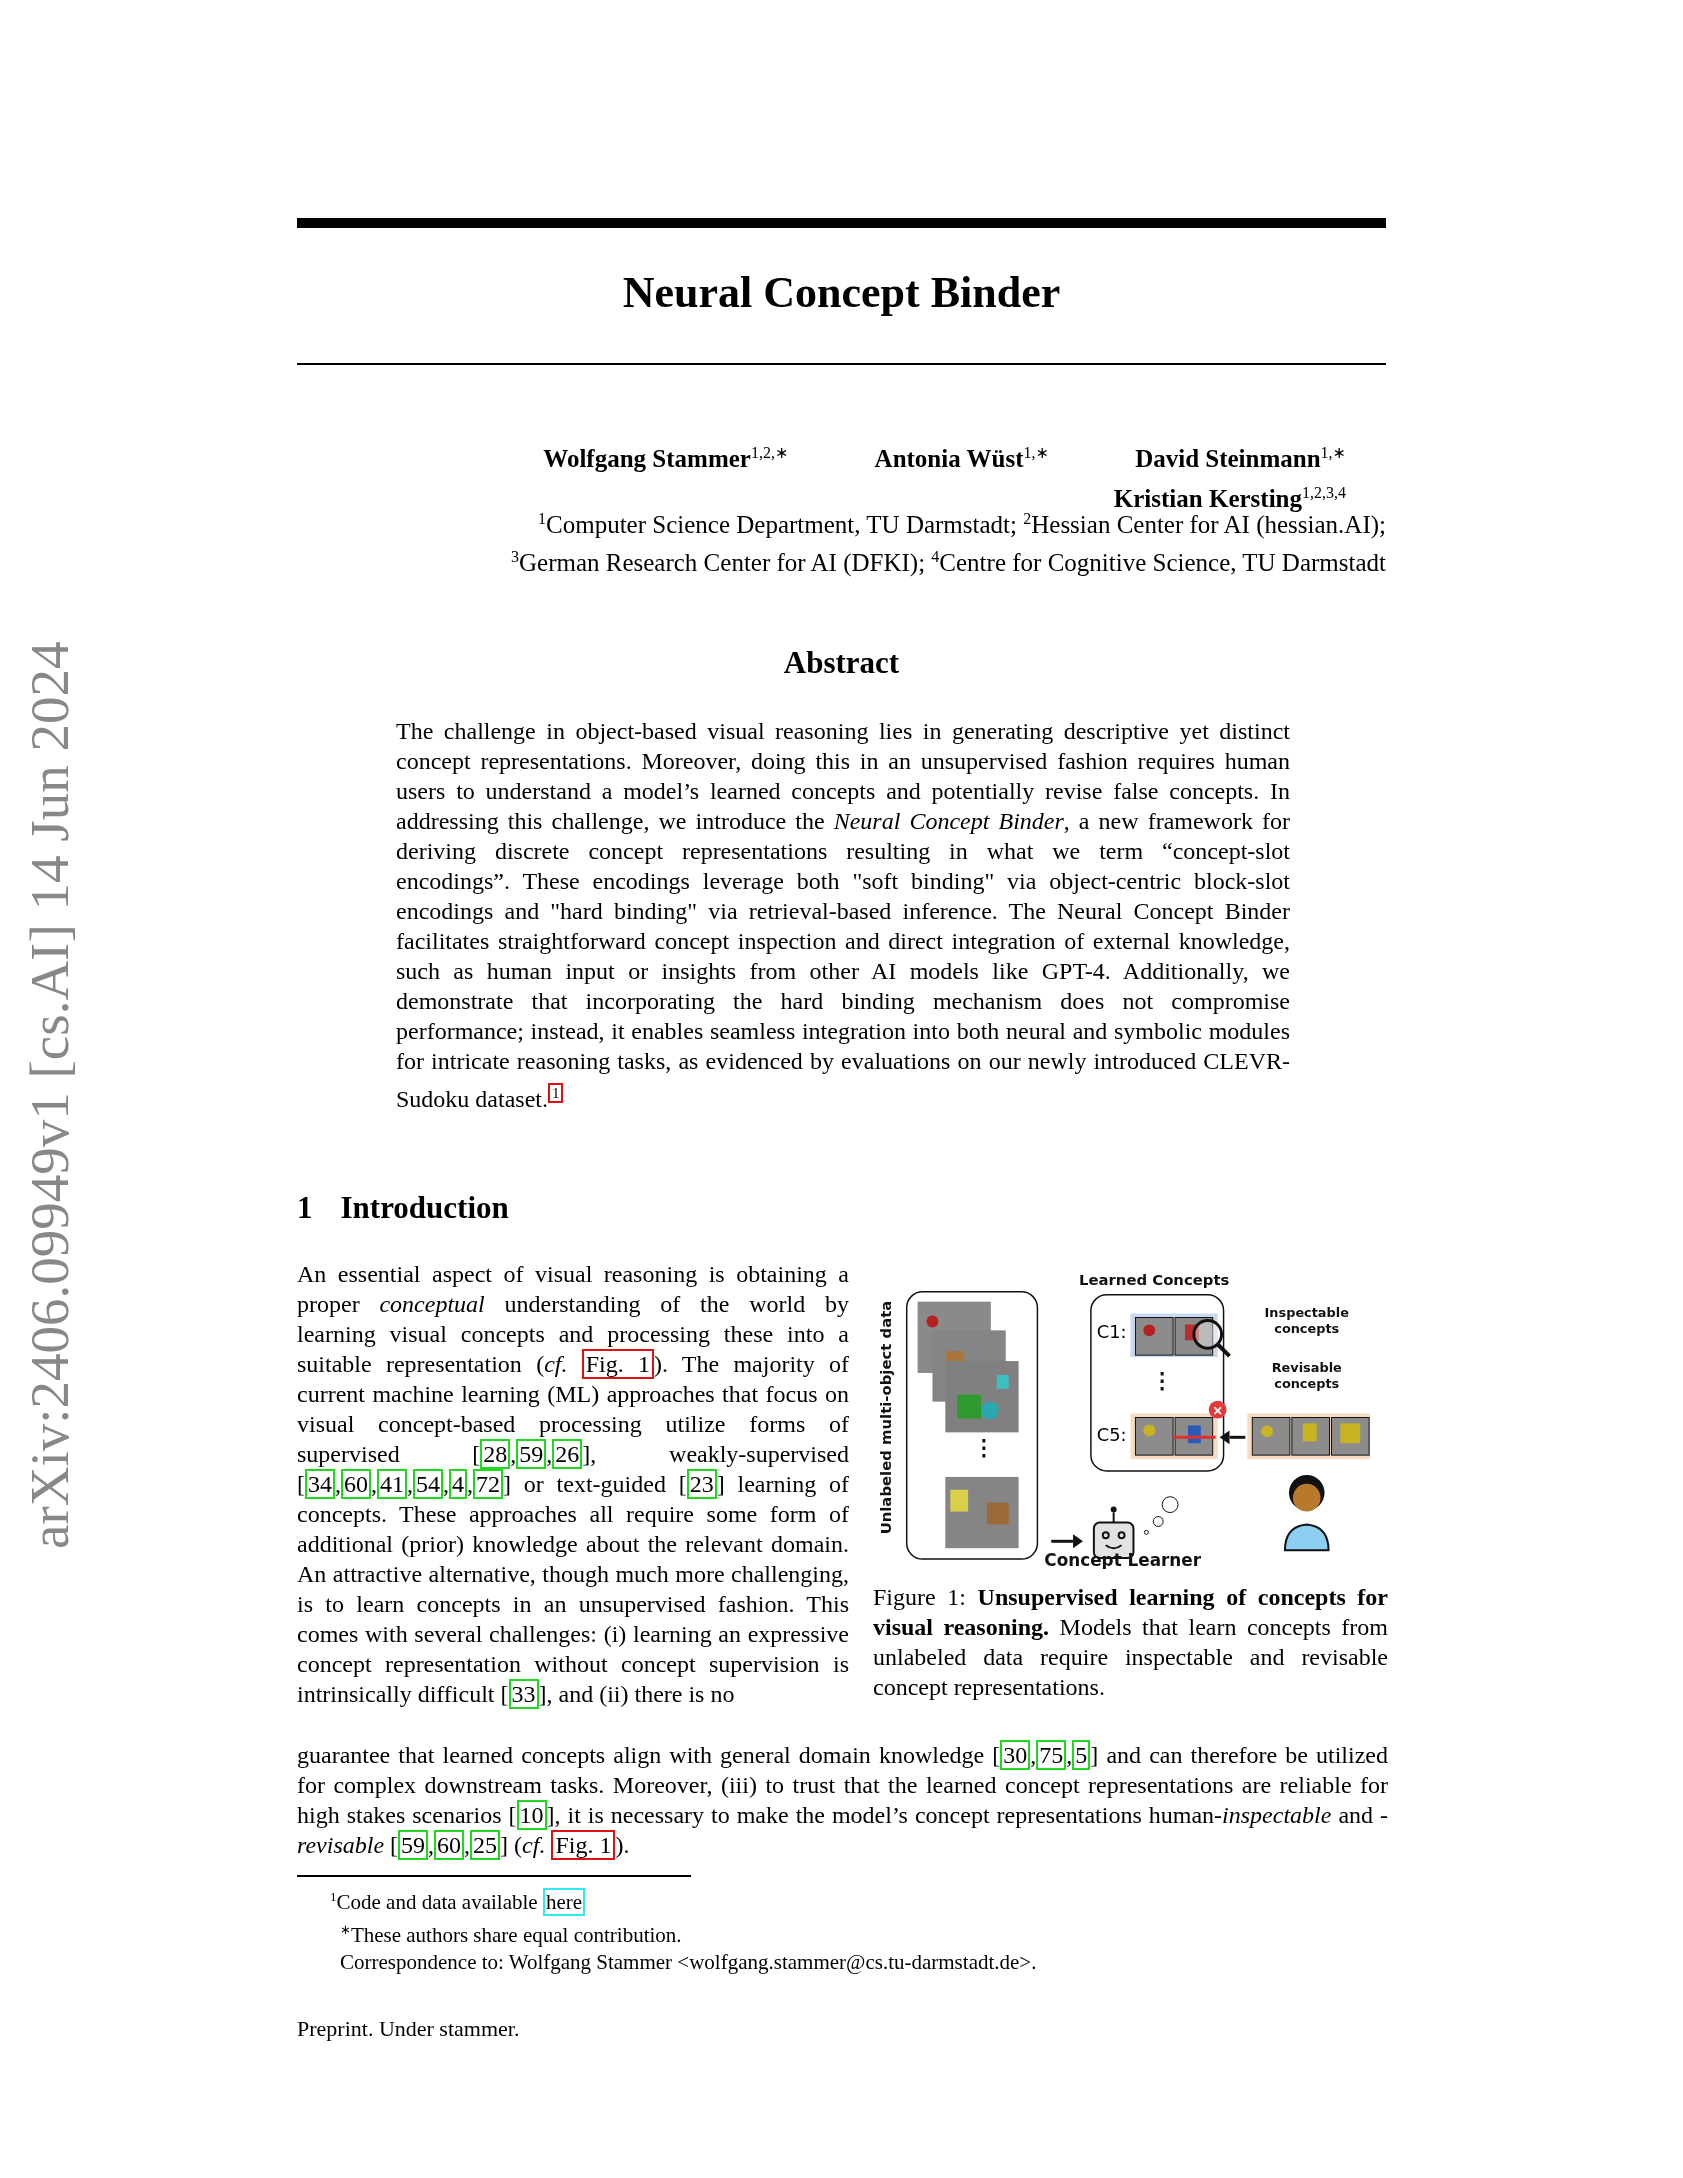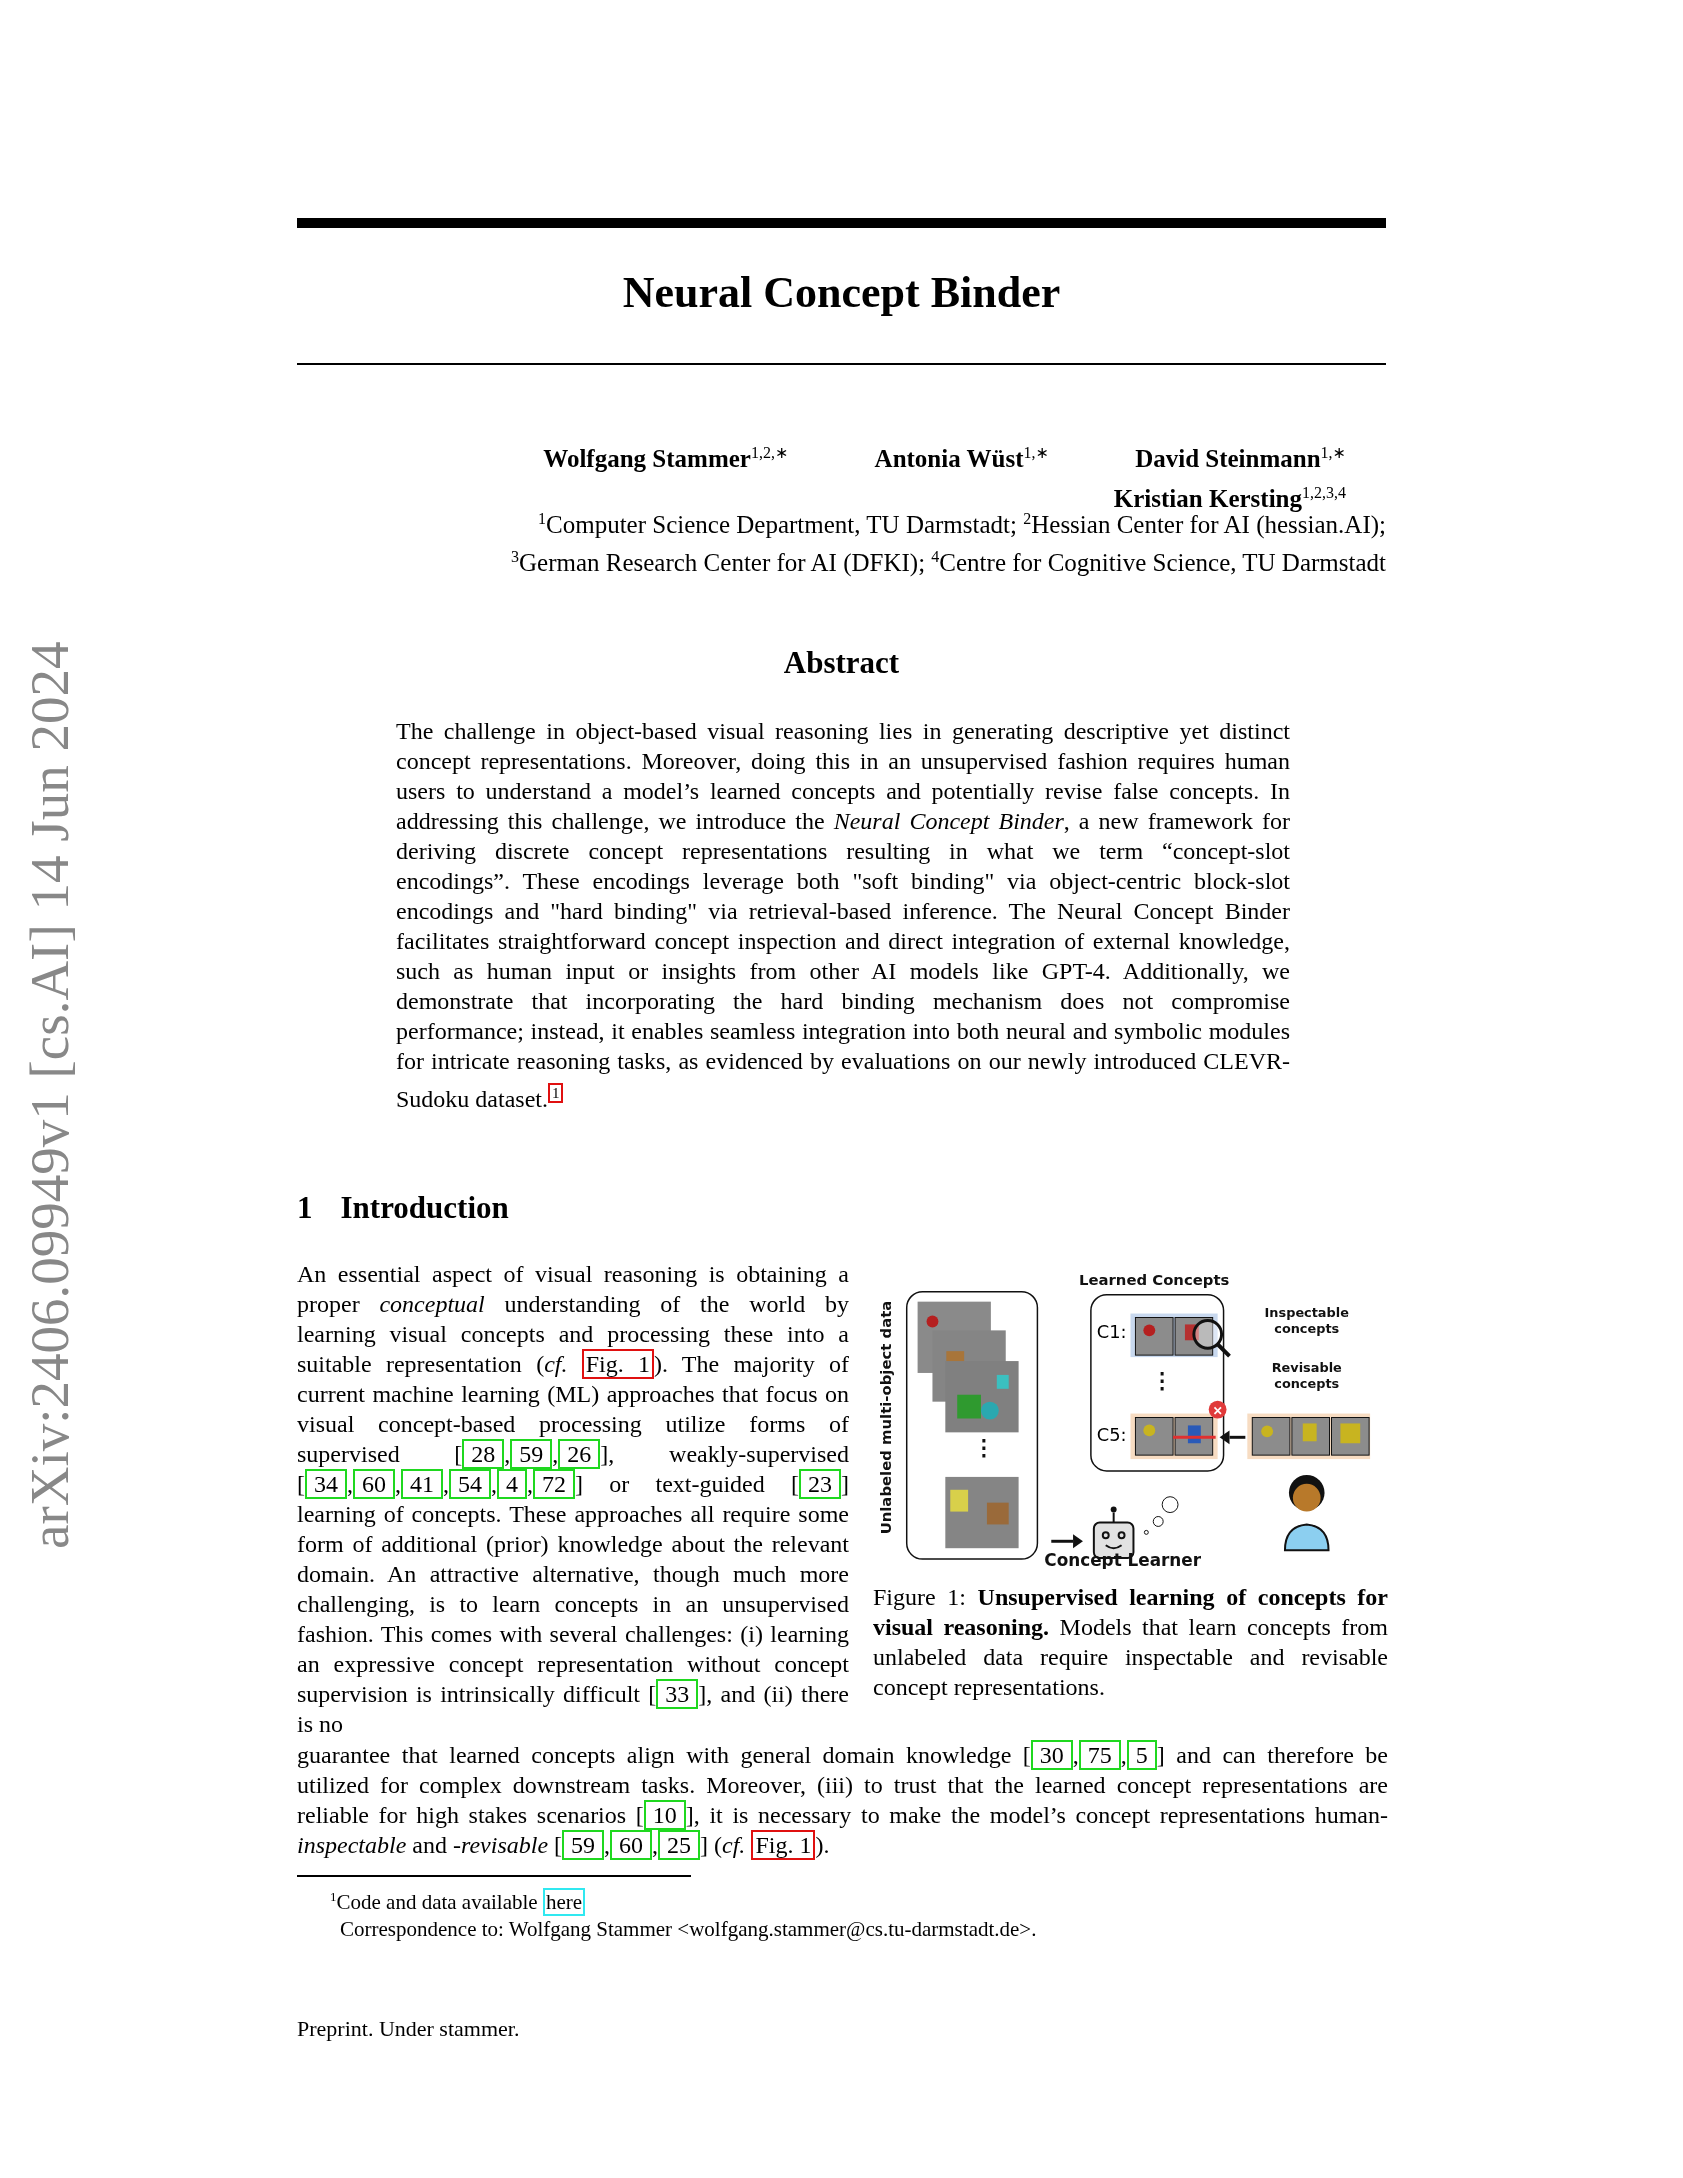--- a/index.html
+++ b/index.html
@@ -13,21 +13,21 @@
   .authors .a { display:inline-block; margin:0 40px; }
   .authors sup { font-weight:normal; font-size:16px; }
   .affil { left:297px; top:503px; width:1089px; text-align:right; font-size:25px; line-height:32px; }
   .affil sup { font-size:16px; }
   .abs-head { left:297px; top:645px; width:1089px; text-align:center; font-size:31px; font-weight:bold; }
   .abstract { left:396px; top:716px; width:894px; font-size:24px; line-height:30px; text-align:justify; }
   .sec-head { left:297px; top:1190px; font-size:31px; font-weight:bold; }
   .sec-head .num { margin-right:28px; }
   .intro-col { left:297px; top:1259px; width:552px; font-size:24px; line-height:30px; text-align:justify; }
   .intro-full { left:297px; top:1740px; width:1091px; font-size:24px; line-height:30px; text-align:justify; }
-  .cite { border:2px solid #1fd81f; padding:0 7px; }
+  .cite { border:2px solid #1fd81f; padding:0 1px; }
   .figref { border:2px solid #e01010; padding:0 2px; }
   .urlref { border:2px solid #30e8f0; padding:0 1px; }
   .figure { left:871px; top:1267px; width:517px; height:302px; }
   .caption { left:873px; top:1582px; width:515px; font-size:24px; line-height:30px; text-align:justify; }
   .caption b { font-weight:bold; }
   .fn-rule { left:297px; top:1875px; width:394px; height:2px; background:#000; }
   .footnotes { left:330px; top:1883px; font-size:21px; line-height:27px; }
   .footnotes sup { font-size:13px; }
   .preprint { left:297px; top:2016px; font-size:22px; }
   .arxiv { left:18px; top:1549px; transform-origin:0 0; transform:rotate(-90deg);
@@ -145,17 +145,18 @@
   </svg>
 </div>
 
 <div class="abs caption">
   <span>Figure 1: </span><b>Unsupervised learning of concepts for visual reasoning.</b><span> Models that learn concepts from unlabeled data require inspectable and revisable concept representations.</span>
 </div>
 
 <div class="abs fn-rule"></div>
 <div class="abs footnotes">
   <div><sup>1</sup><span>Code and data available </span><a class="urlref">here</a></div>
+  <div style="padding-left:10px"><sup>∗</sup><span>These authors share equal contribution.</span></div>
   <div style="padding-left:10px">Correspondence to: Wolfgang Stammer &lt;wolfgang.stammer@cs.tu-darmstadt.de&gt;.</div>
 </div>
 
 <div class="abs preprint">Preprint. Under stammer.</div>
 
 
 </body></html>

